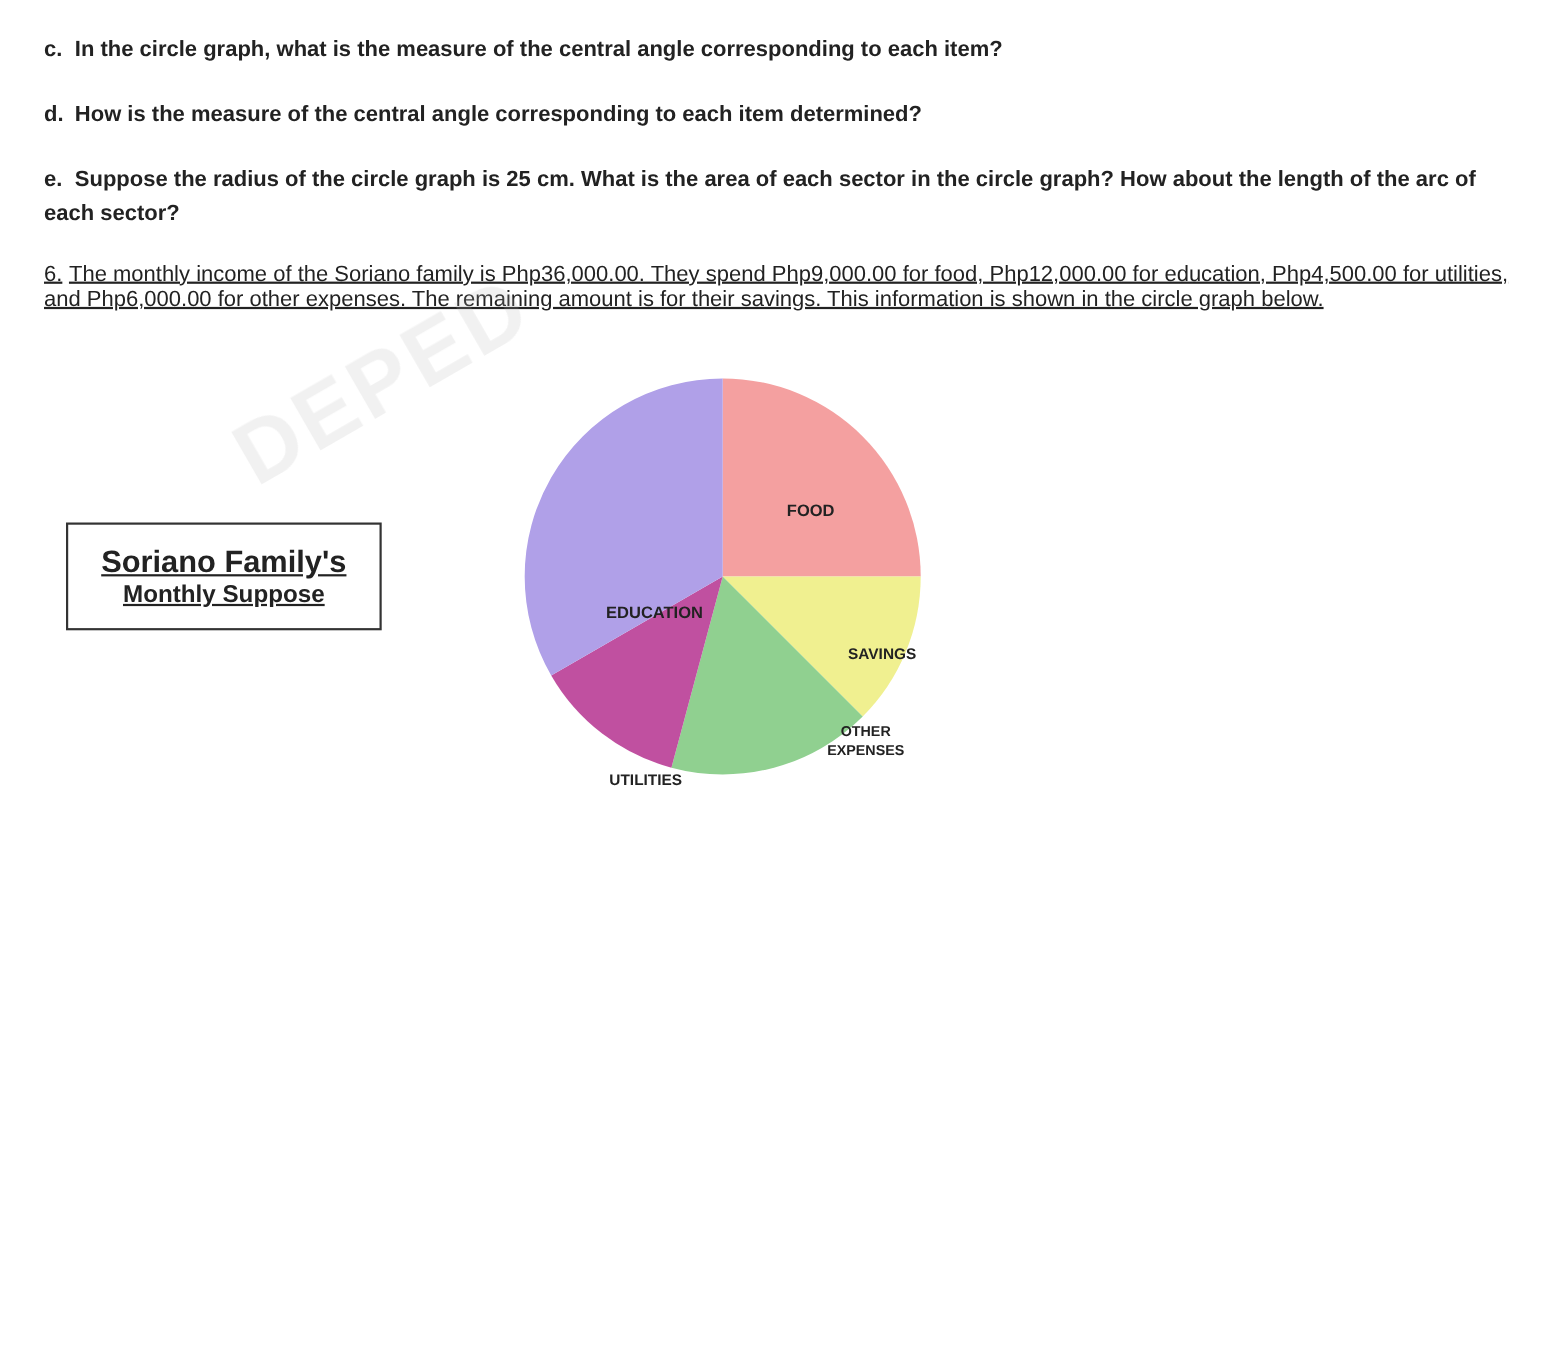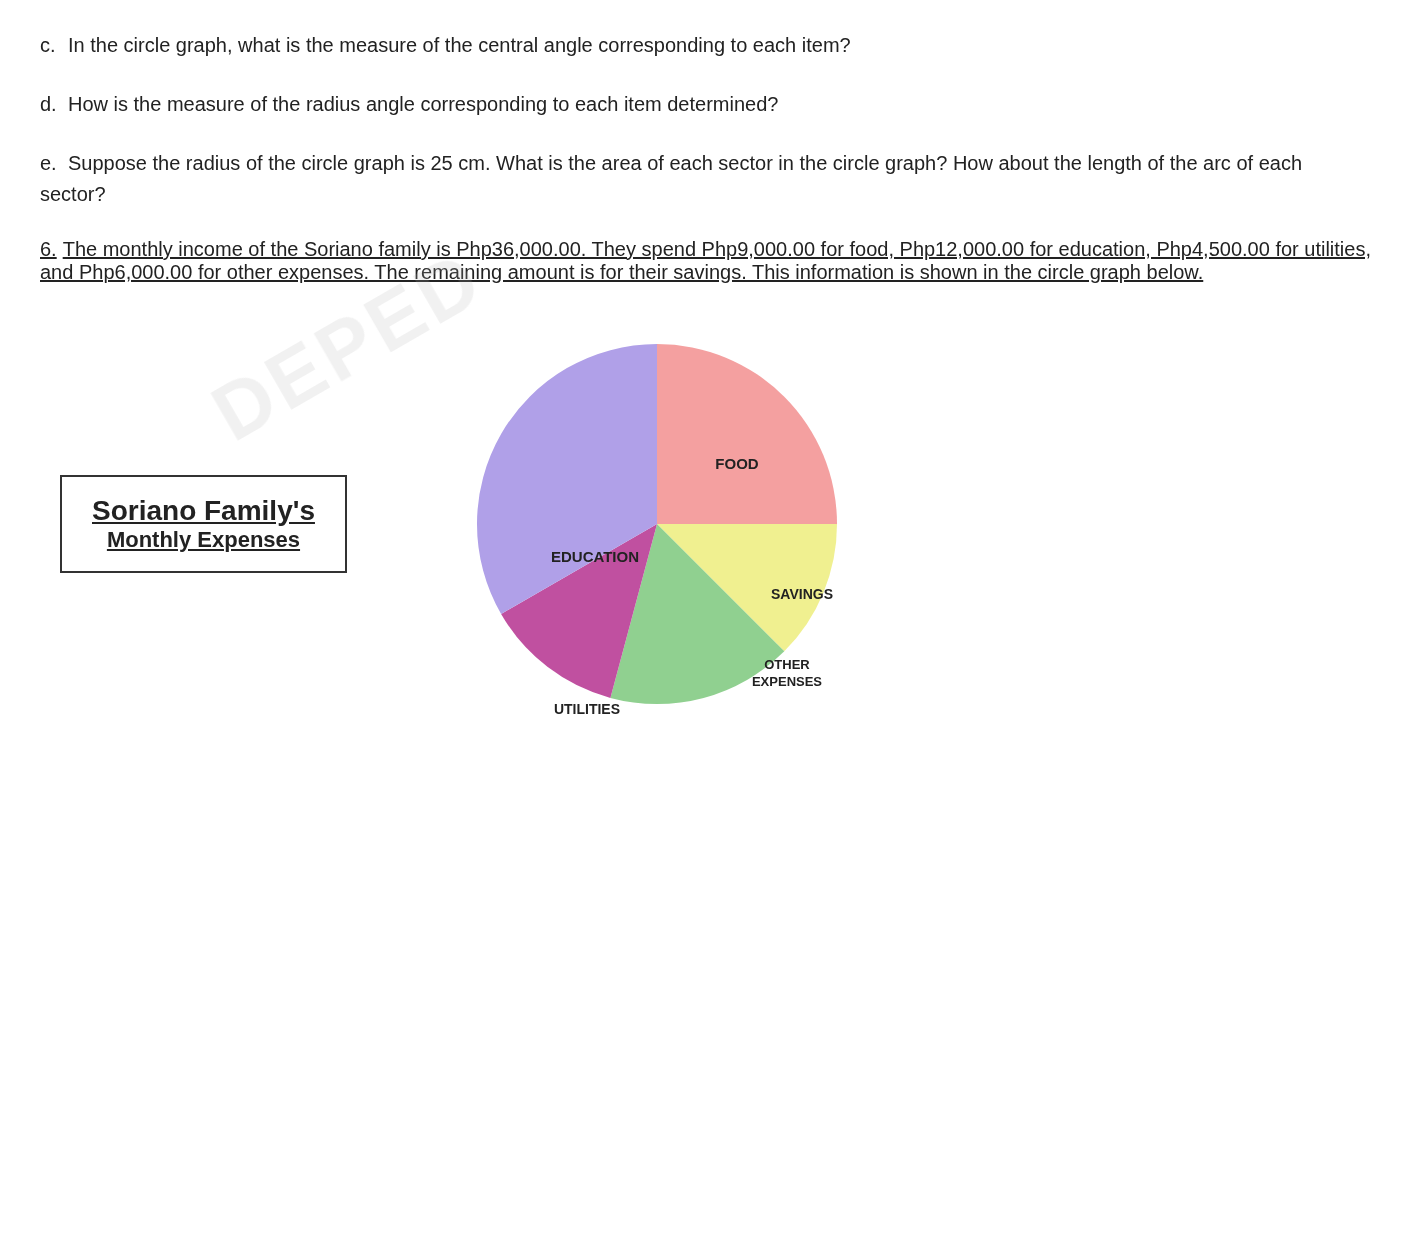--- a/index.html
+++ b/index.html
@@ -8,20 +8,21 @@
       font-family: Arial, sans-serif;
       font-size: 20px;
       color: #222;
       padding: 30px 40px;
       width: 1411px;
       min-height: 1247px;
     }
     .question-block {
       margin-bottom: 28px;
       line-height: 1.55;
+      font-weight: bold;
     }
     .q-c { padding-left: 0; }
     .q-d { padding-left: 0; }
     .q-e { padding-left: 0; }
 
     .item-letter {
       display: inline-block;
       width: 28px;
     }
 
@@ -82,37 +83,37 @@
 </head>
 <body>
 
 <div class="watermark">DEPED</div>
 
 <div class="question-block q-c">
   <span class="item-letter">c.</span><span style="text-align:justify; display:inline;">In the circle graph, what is the measure of the central angle corresponding to each item?</span>
 </div>
 
 <div class="question-block q-d">
-  <span class="item-letter">d.</span><span style="text-align:justify; display:inline;">How is the measure of the radius angle corresponding to each item determined?</span>
+  <span class="item-letter">d.</span><span style="text-align:justify; display:inline;">How is the measure of the central angle corresponding to each item determined?</span>
 </div>
 
 <div class="question-block q-e">
   <span class="item-letter">e.</span><span style="text-align:justify; display:inline;">Suppose the radius of the circle graph is 25 cm. What is the area of each sector in the circle graph? How about the length of the arc of each sector?</span>
 </div>
 
 <div class="section-6">
   <div style="text-align:justify;">
     <span style="margin-right:6px;">6.</span><span>The monthly income of the Soriano family is Php36,000.00. They spend Php9,000.00 for food, Php12,000.00 for education, Php4,500.00 for utilities, and Php6,000.00 for other expenses. The remaining amount is for their savings. This information is shown in the circle graph below.</span>
   </div>
 
   <div class="pie-section">
 
     <div class="legend-box">
       <div class="title-line1">Soriano Family's</div>
-      <div class="title-line2">Monthly Expenses</div>
+      <div class="title-line2">Monthly Suppose</div>
     </div>
 
     <div class="pie-container">
       <svg viewBox="0 0 420 420" xmlns="http://www.w3.org/2000/svg">
 
         <g>
 
           <path d="M210,210 L210,30 A180,180 0 0,1 390,210 Z" fill="#f4a0a0"></path>
 
           <path d="M210,210 L390,210 A180,180 0 0,1 337.3,337.3 Z" fill="#f0f090"></path>

